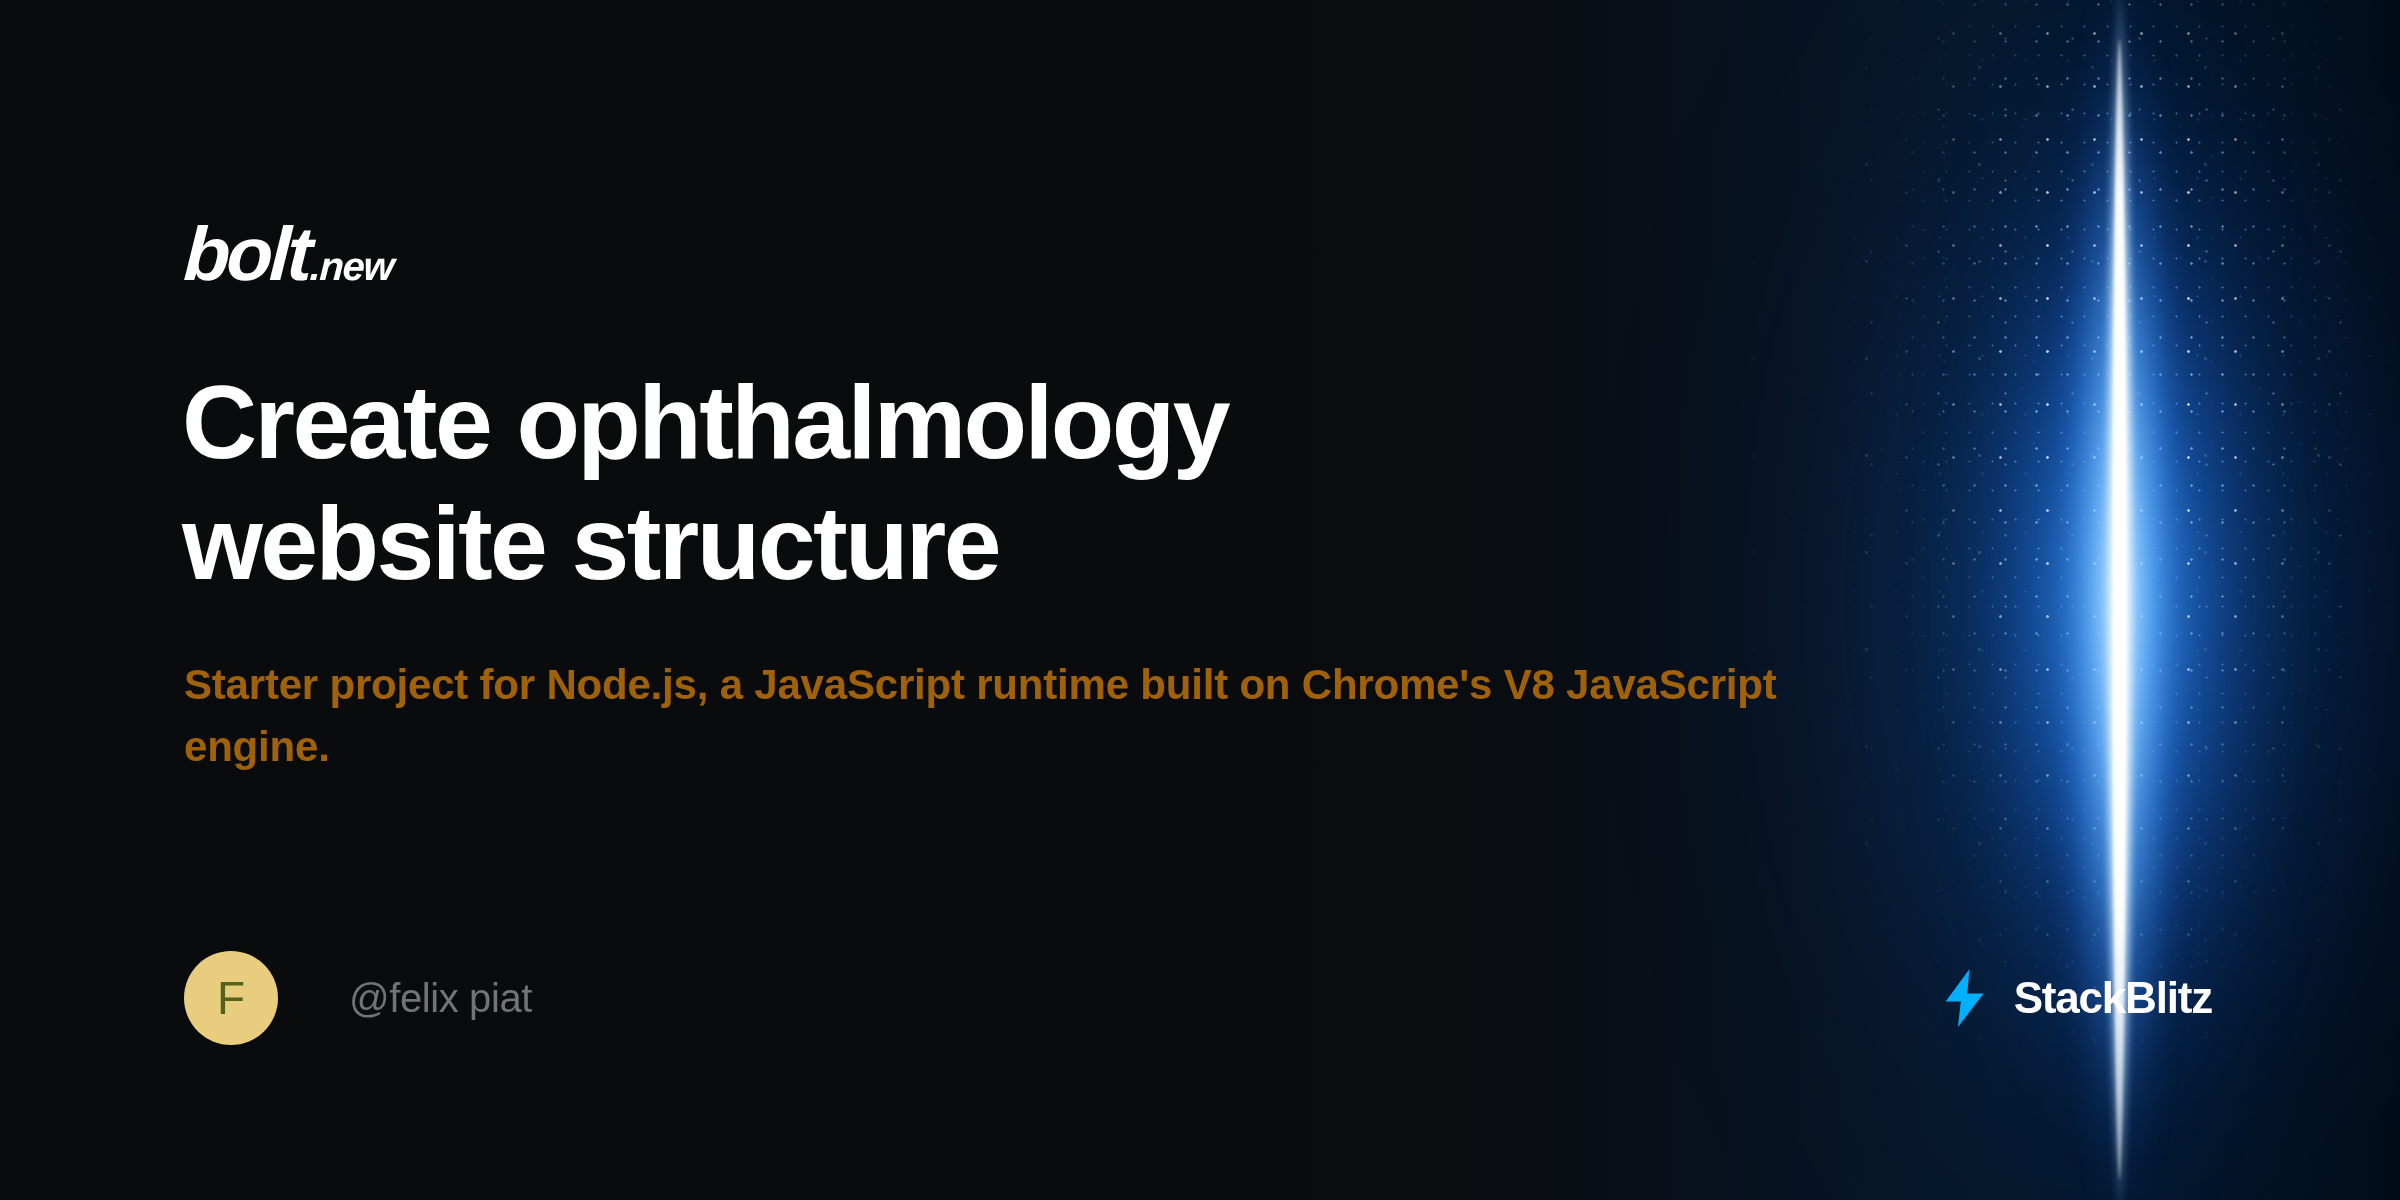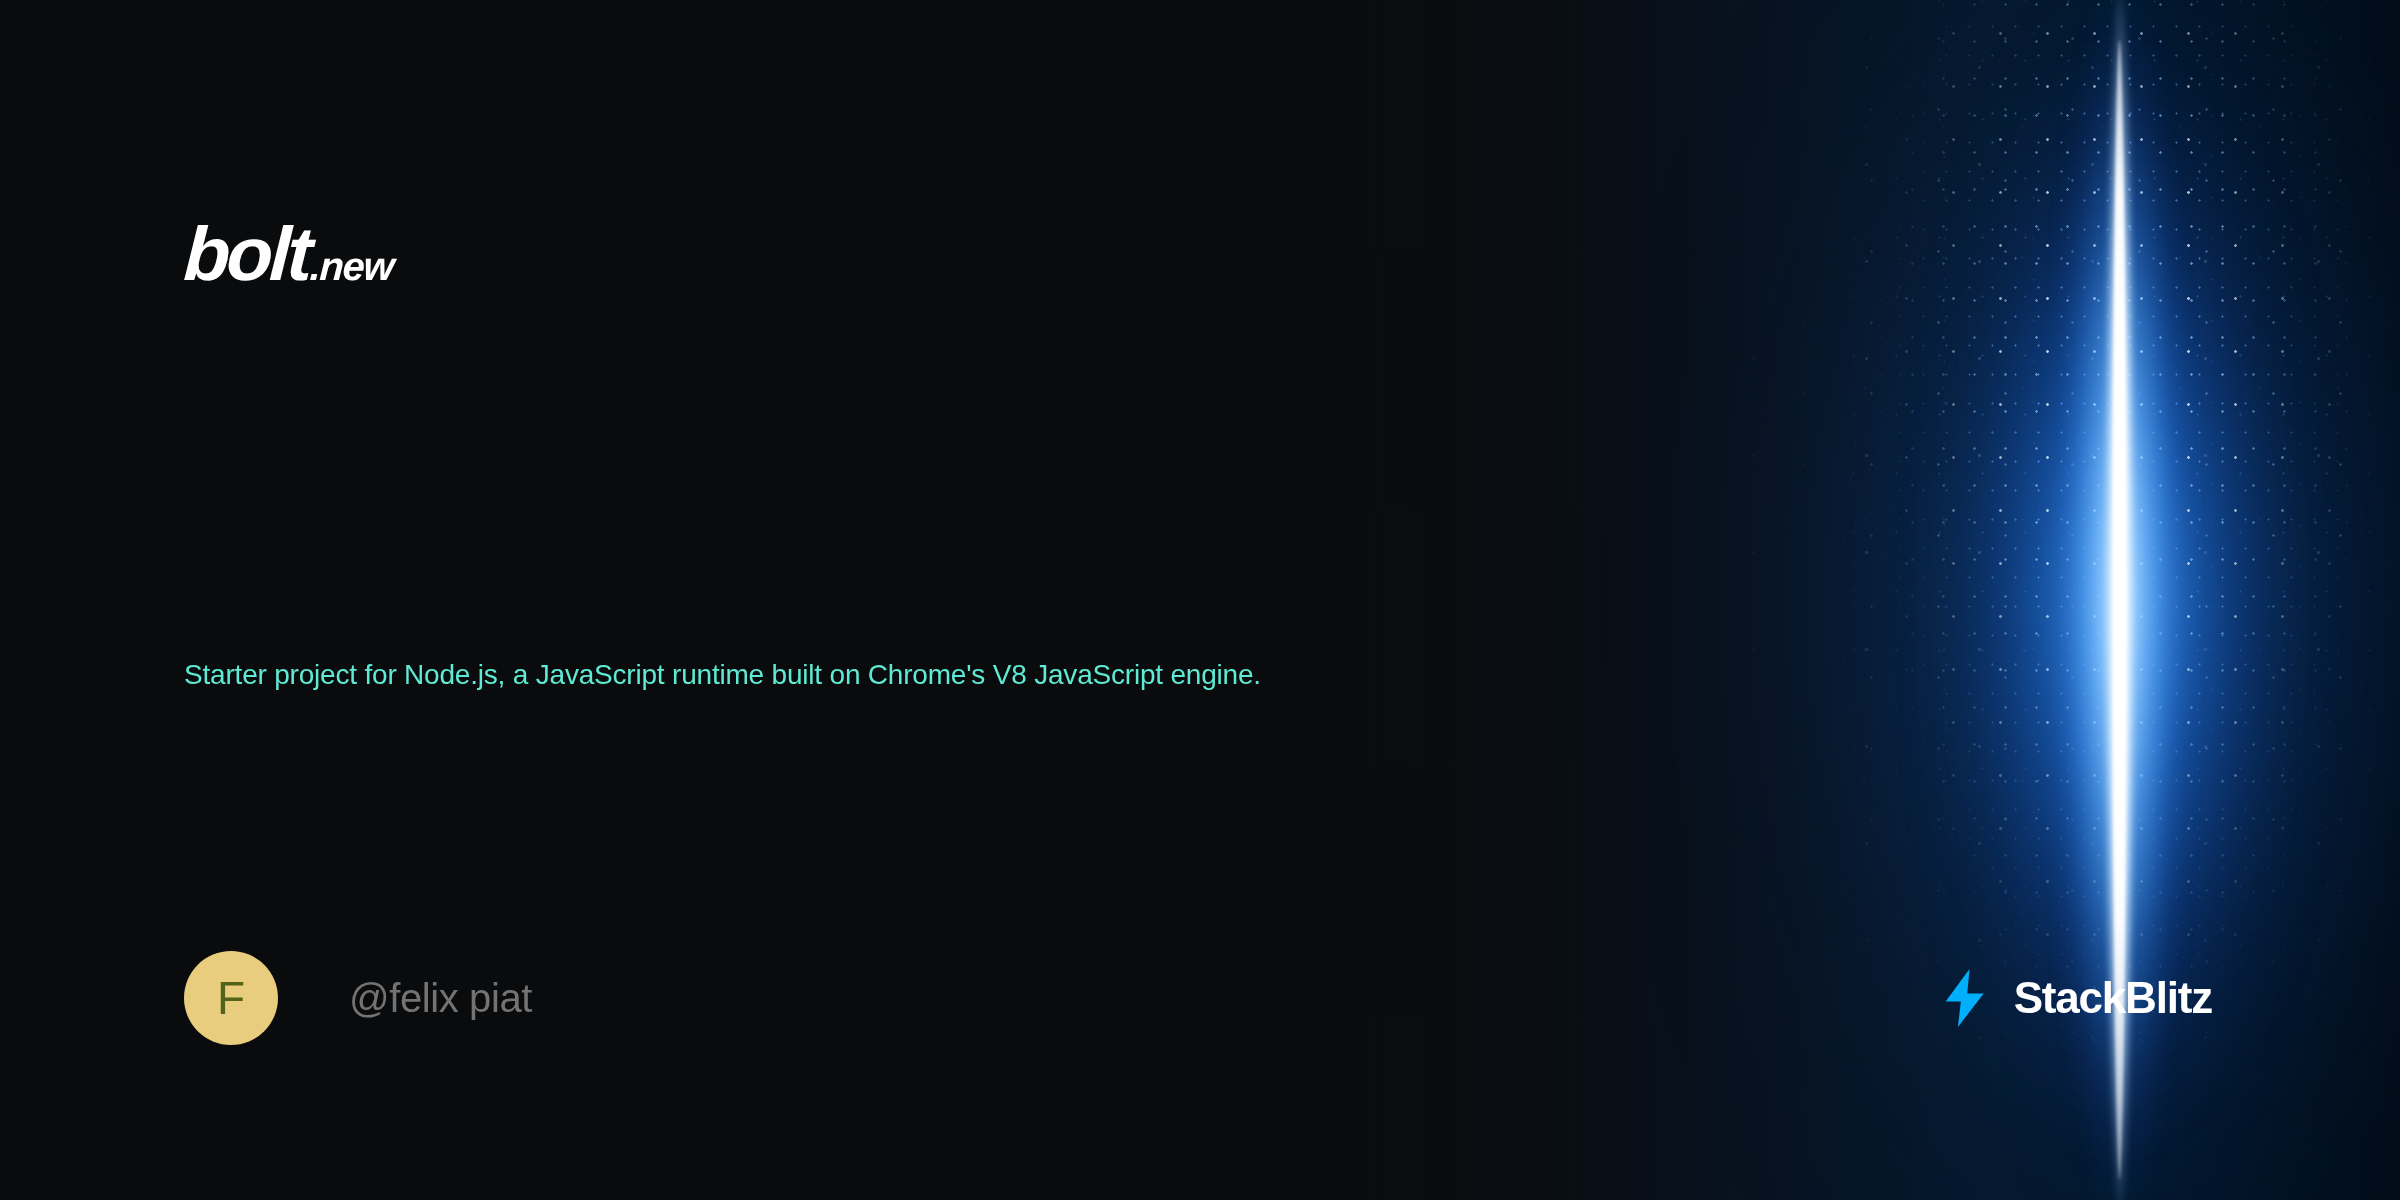--- a/index.html
+++ b/index.html
@@ -254,23 +254,23 @@
     white-space: pre-line;
   }
 
   
   .description {
     position: absolute;
     left: 184px;
     top: 654px;
     width: 1620px;
     margin: 0;
-    color: #5eead4;
-    font-size: 28px;
-    font-weight: 400;
+    color: #a16207;
+    font-size: 42px;
+    font-weight: 700;
     line-height: 1.48;
     letter-spacing: -0.2px;
   }
 
   
   .footer {
     position: absolute;
     left: 184px;
     right: 184px;
     top: 938px;
@@ -344,20 +344,22 @@
   <div class="content">
 
     <div class="logo">
       <span class="logo-bolt">
         <span>bolt</span>
         <span class="logo-notch"></span>
       </span>
       <span class="logo-new">.new</span>
     </div>
 
+    <h1 class="headline">Create ophthalmology
+website structure</h1>
 
     <p class="description">Starter project for Node.js, a JavaScript runtime built on Chrome's V8 JavaScript engine.</p>
 
     <div class="footer">
 
       <div class="author">
         <div class="avatar">
           <span>F</span>
         </div>
         <span class="handle">@felix piat</span>

